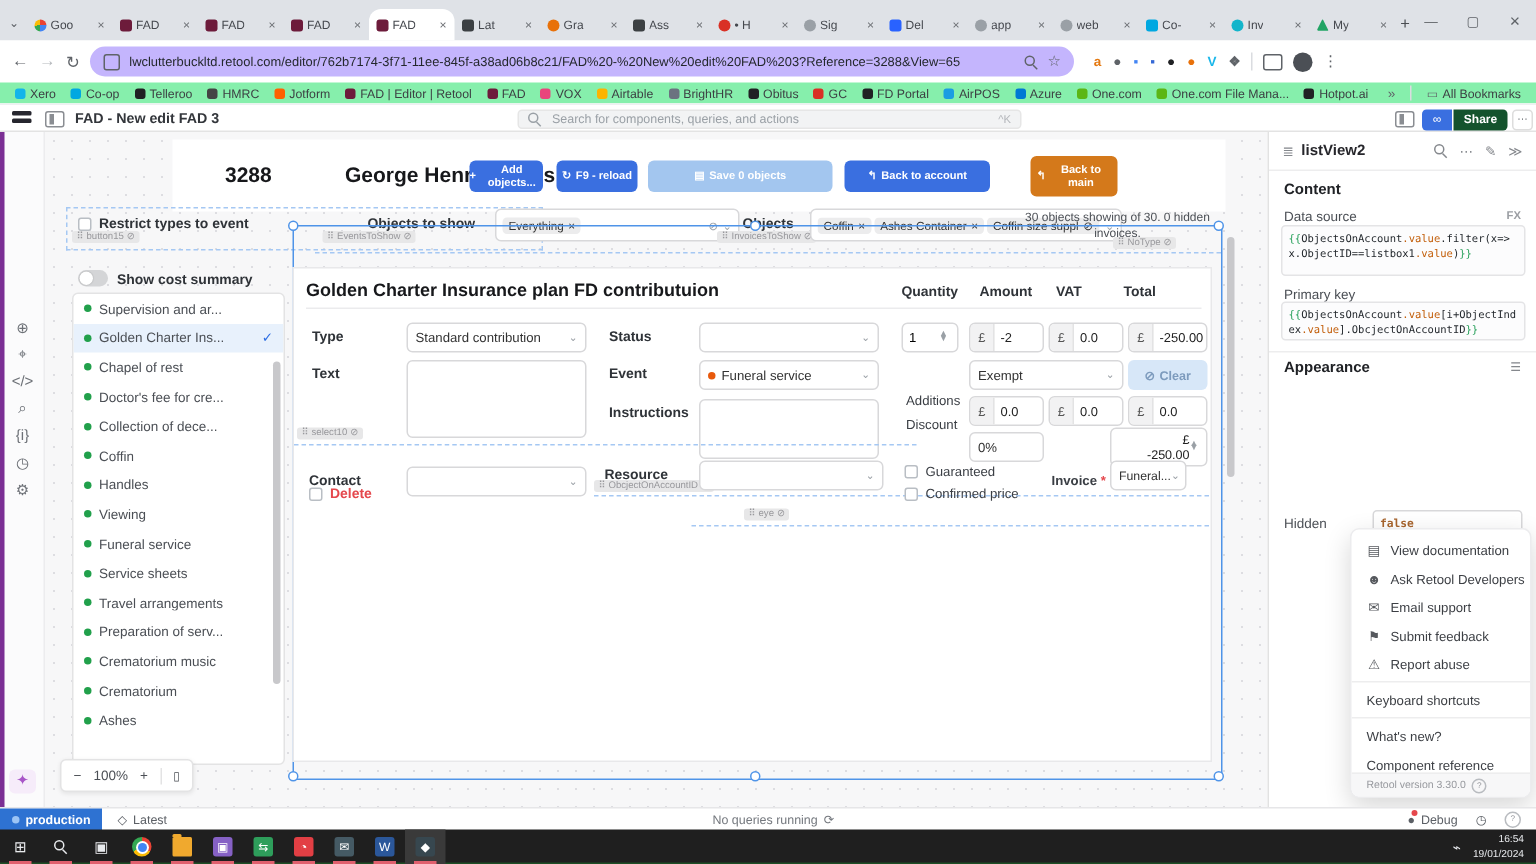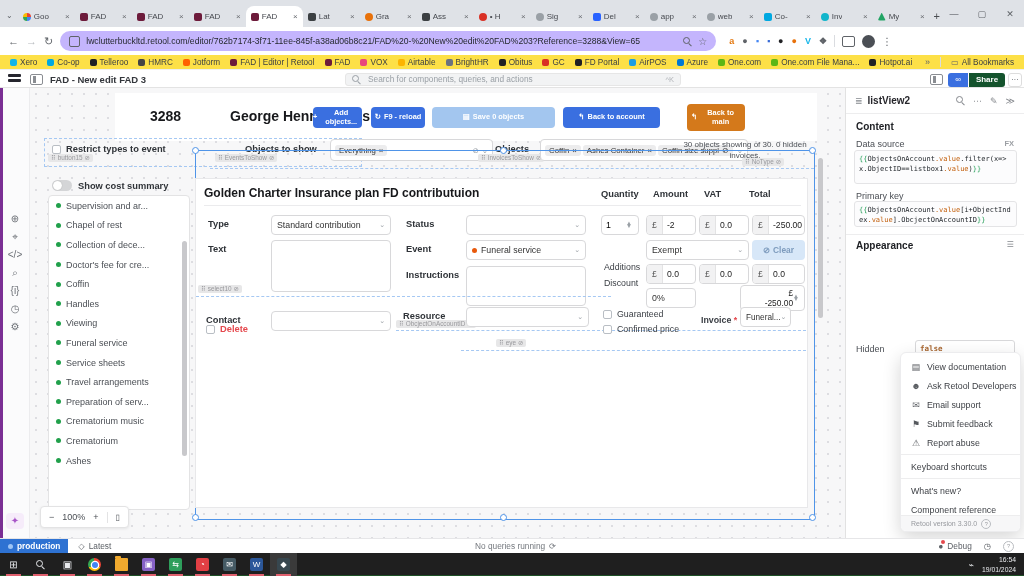--- a/index.html
+++ b/index.html
@@ -24,21 +24,21 @@
   .nav{color:#5f6368;font-size:11px;flex:none}
   .nav.dis{color:#b6b9bd}
   .pill{display:flex;align-items:center;gap:6px;width:656px;height:20px;background:#c4b5fd;border-radius:10px;padding:0 9px;box-sizing:border-box;flex:none}
   .url{font-size:8.6px;color:#24282d;white-space:nowrap;overflow:hidden;flex:1}
   .sicon{position:relative;width:9px;height:9px;display:inline-block;flex:none}
   .sicon::before{content:"";position:absolute;left:0;top:0;width:5px;height:5px;border:1.2px solid currentColor;border-radius:50%}
   .sicon::after{content:"";position:absolute;left:6px;top:6px;width:3.5px;height:1.2px;background:currentColor;transform:rotate(45deg);transform-origin:0 0}
   .ext{display:flex;align-items:center;gap:8px;margin-left:6px}
   .ext span{font-size:9px;font-weight:700}
   .avatar{width:13px;height:13px;border-radius:50%;background:#4b4f55}
-  .bookmarks{position:absolute;left:0;top:55px;width:1024px;height:14px;background:#fde047;display:flex;align-items:center;gap:10px;padding:0 10px;box-sizing:border-box}
+  .bookmarks{position:absolute;left:0;top:55px;width:1024px;height:14px;background:#86efac;display:flex;align-items:center;gap:10px;padding:0 10px;box-sizing:border-box}
   .bm{display:flex;align-items:center;gap:3px;flex:none;font-size:8.2px;color:#3c4043;white-space:nowrap}
   .dot{width:7px;height:7px;border-radius:2px;flex:none}
   
   .rtb{position:absolute;left:0;top:69px;width:1024px;height:19px;background:#fff;border-top:1px solid #eef0f2;border-bottom:1px solid #e3e3e3;box-sizing:border-box}
   .logo{position:absolute;left:8px;top:4px;width:13px;height:10px;display:flex;flex-direction:column;gap:2px}
   .logo i{height:3px;background:#26262e;border-radius:1px}
   .paneli{position:absolute;left:30px;top:4px;width:11px;height:9px;border:1px solid #8a8d92;border-radius:2px}
   .paneli::before{content:"";position:absolute;left:2px;top:1px;bottom:1px;width:2.5px;background:#8a8d92}
   .apptitle{position:absolute;left:50px;top:4px;font-size:9.5px;font-weight:700;color:#33363b}
   .srch{position:absolute;left:345px;top:2.5px;width:336px;height:13px;background:#f2f3f4;border:1px solid #e6e6e6;border-radius:3px;display:flex;align-items:center;gap:5px;padding:0 6px;box-sizing:border-box;color:#9aa0a6}
@@ -486,36 +486,41 @@
     </span>
     <div class="lb" style="left:18px;top:107px;width:142px;height:315px" data-name="objects-listbox">
       <div data-repeat="canvas.list_items" data-name="listbox-items">
 
           <div class="li" data-name="list-item">
             <span class="gd" data-name="status-dot"></span>
             <span class="tx">Supervision and ar...</span>
 
           </div>
 
+          <div class="li selected" data-name="list-item">
+            <span class="gd" data-name="status-dot"></span>
+            <span class="tx">Golden Charter Ins...</span>
+            <span class="ck" data-name="check-icon">✓</span>
+          </div>
 
           <div class="li" data-name="list-item">
             <span class="gd" data-name="status-dot"></span>
             <span class="tx">Chapel of rest</span>
 
           </div>
 
           <div class="li" data-name="list-item">
             <span class="gd" data-name="status-dot"></span>
+            <span class="tx">Doctor's fee for cre...</span>
+
+          </div>
+
+          <div class="li" data-name="list-item">
+            <span class="gd" data-name="status-dot"></span>
             <span class="tx">Collection of dece...</span>
-
-          </div>
-
-          <div class="li" data-name="list-item">
-            <span class="gd" data-name="status-dot"></span>
-            <span class="tx">Doctor's fee for cre...</span>
 
           </div>
 
           <div class="li" data-name="list-item">
             <span class="gd" data-name="status-dot"></span>
             <span class="tx">Coffin</span>
 
           </div>
 
           <div class="li" data-name="list-item">

